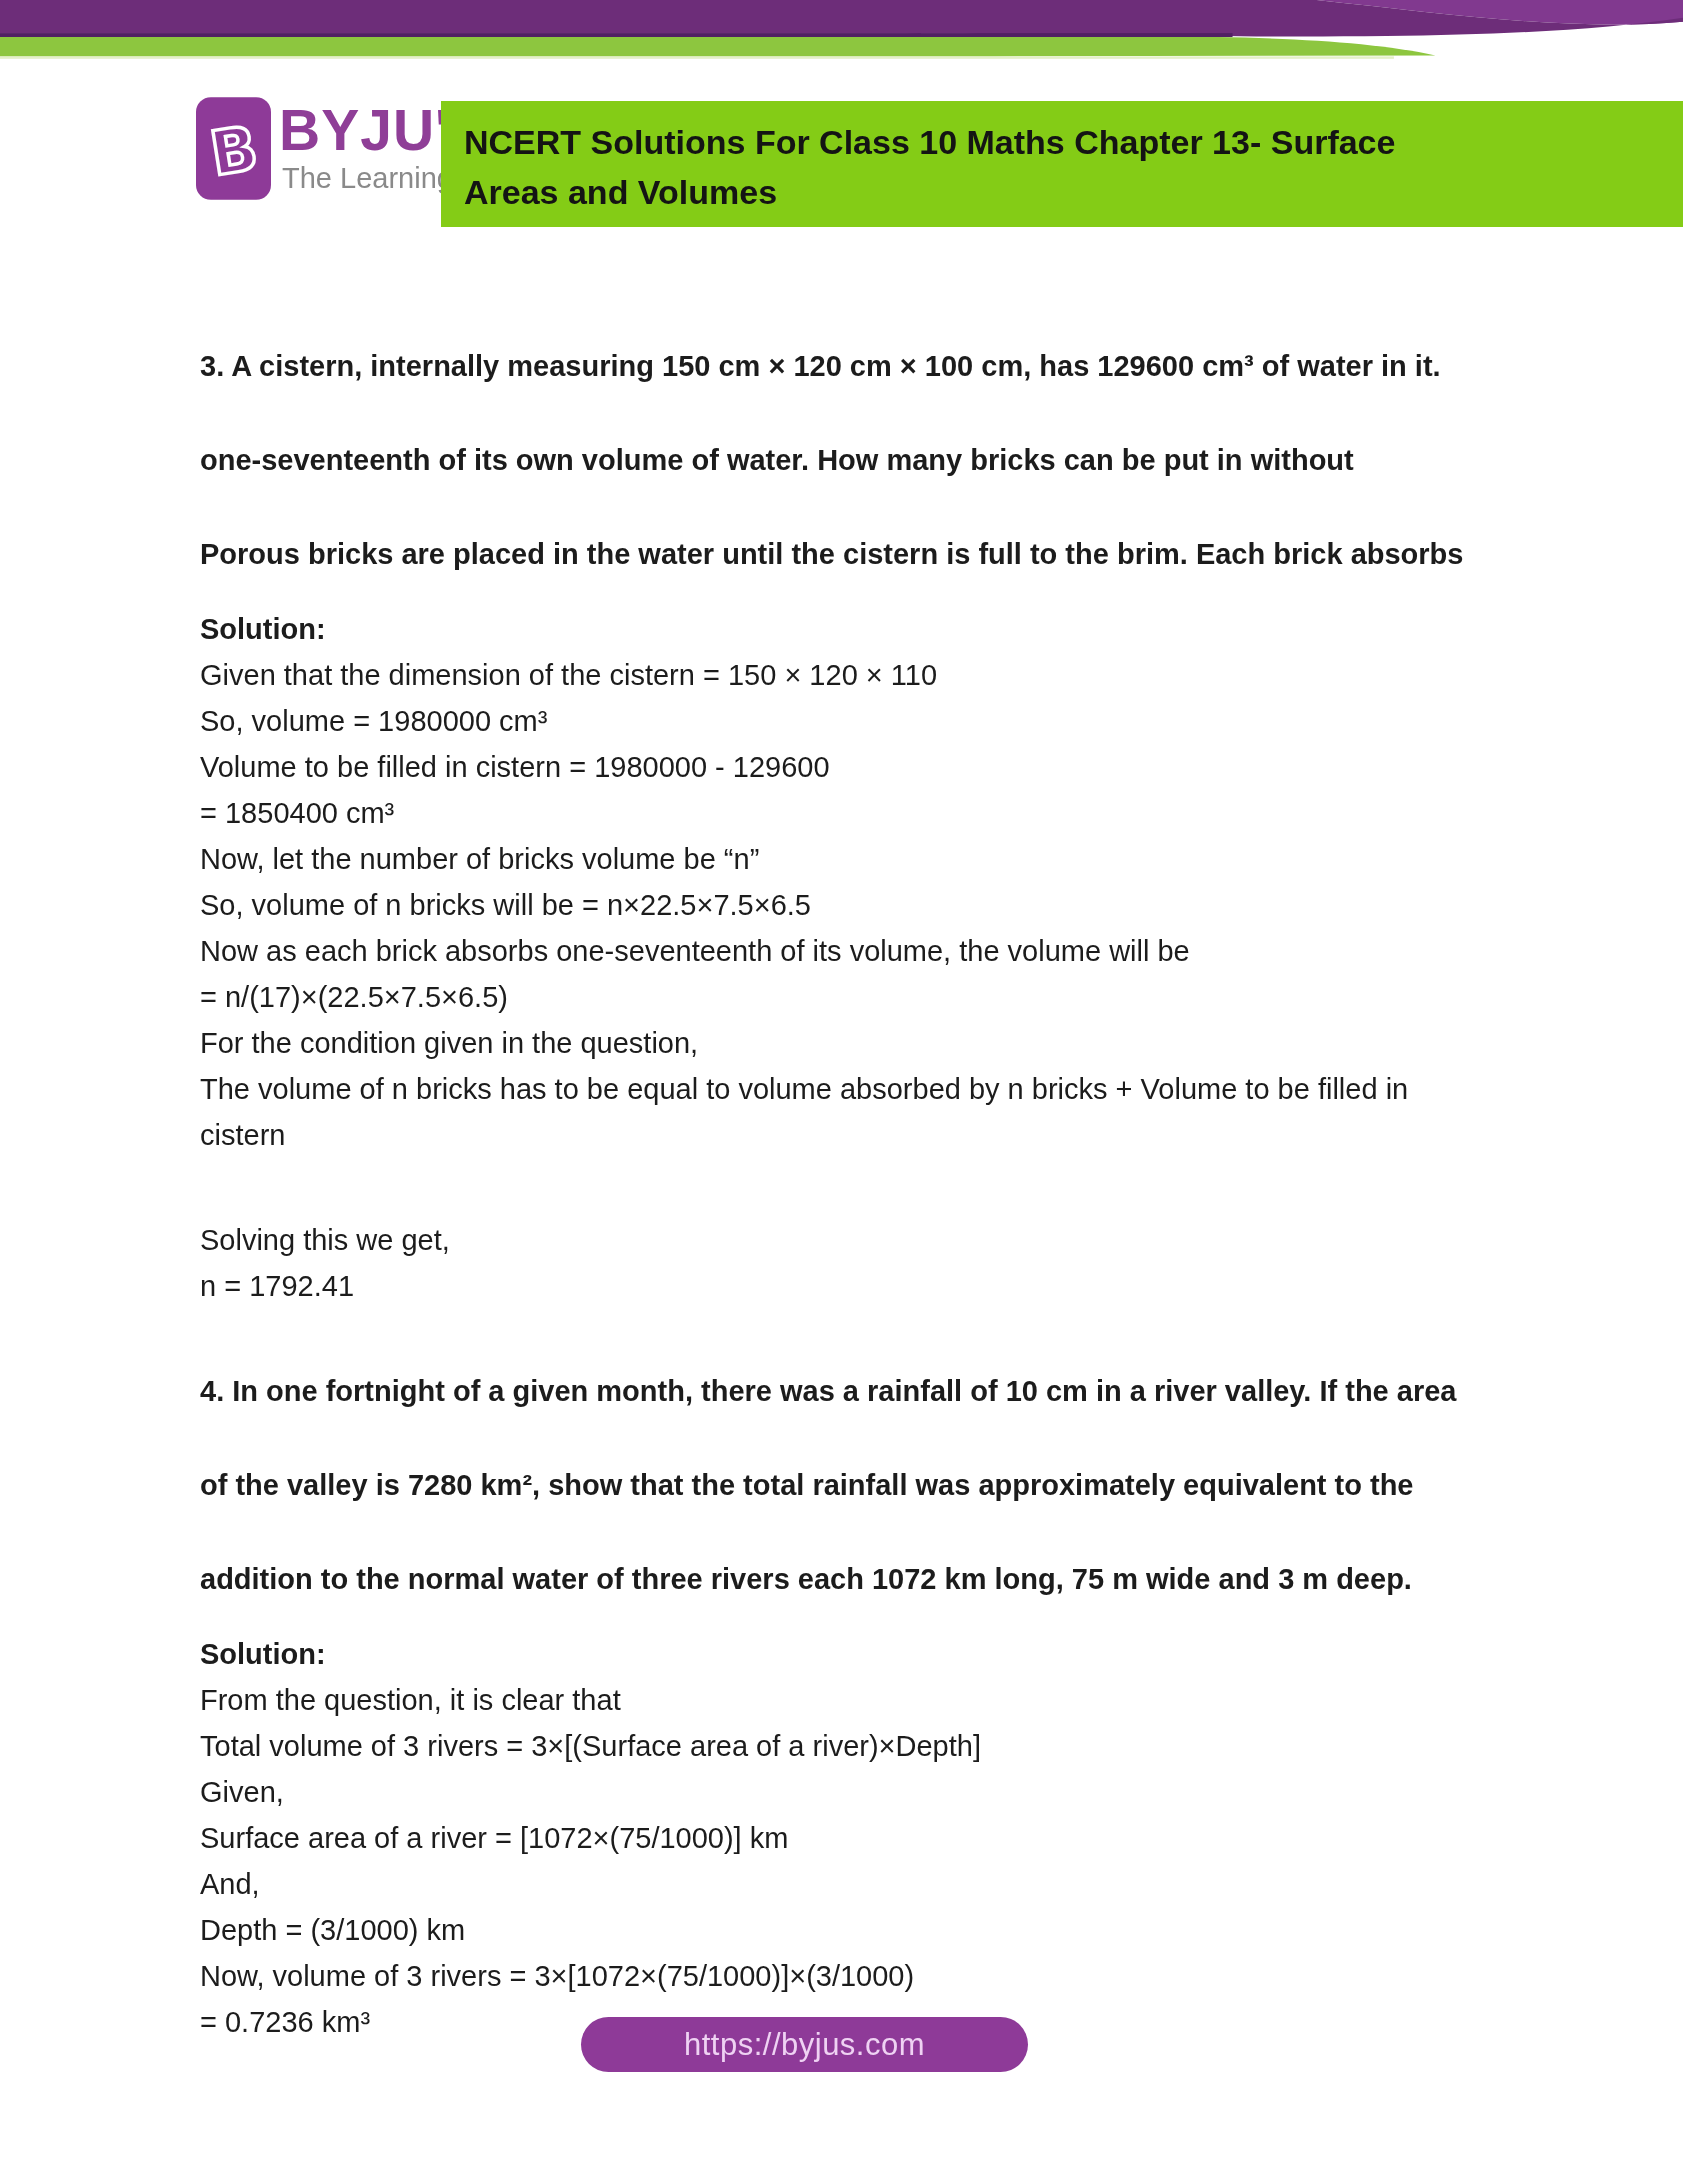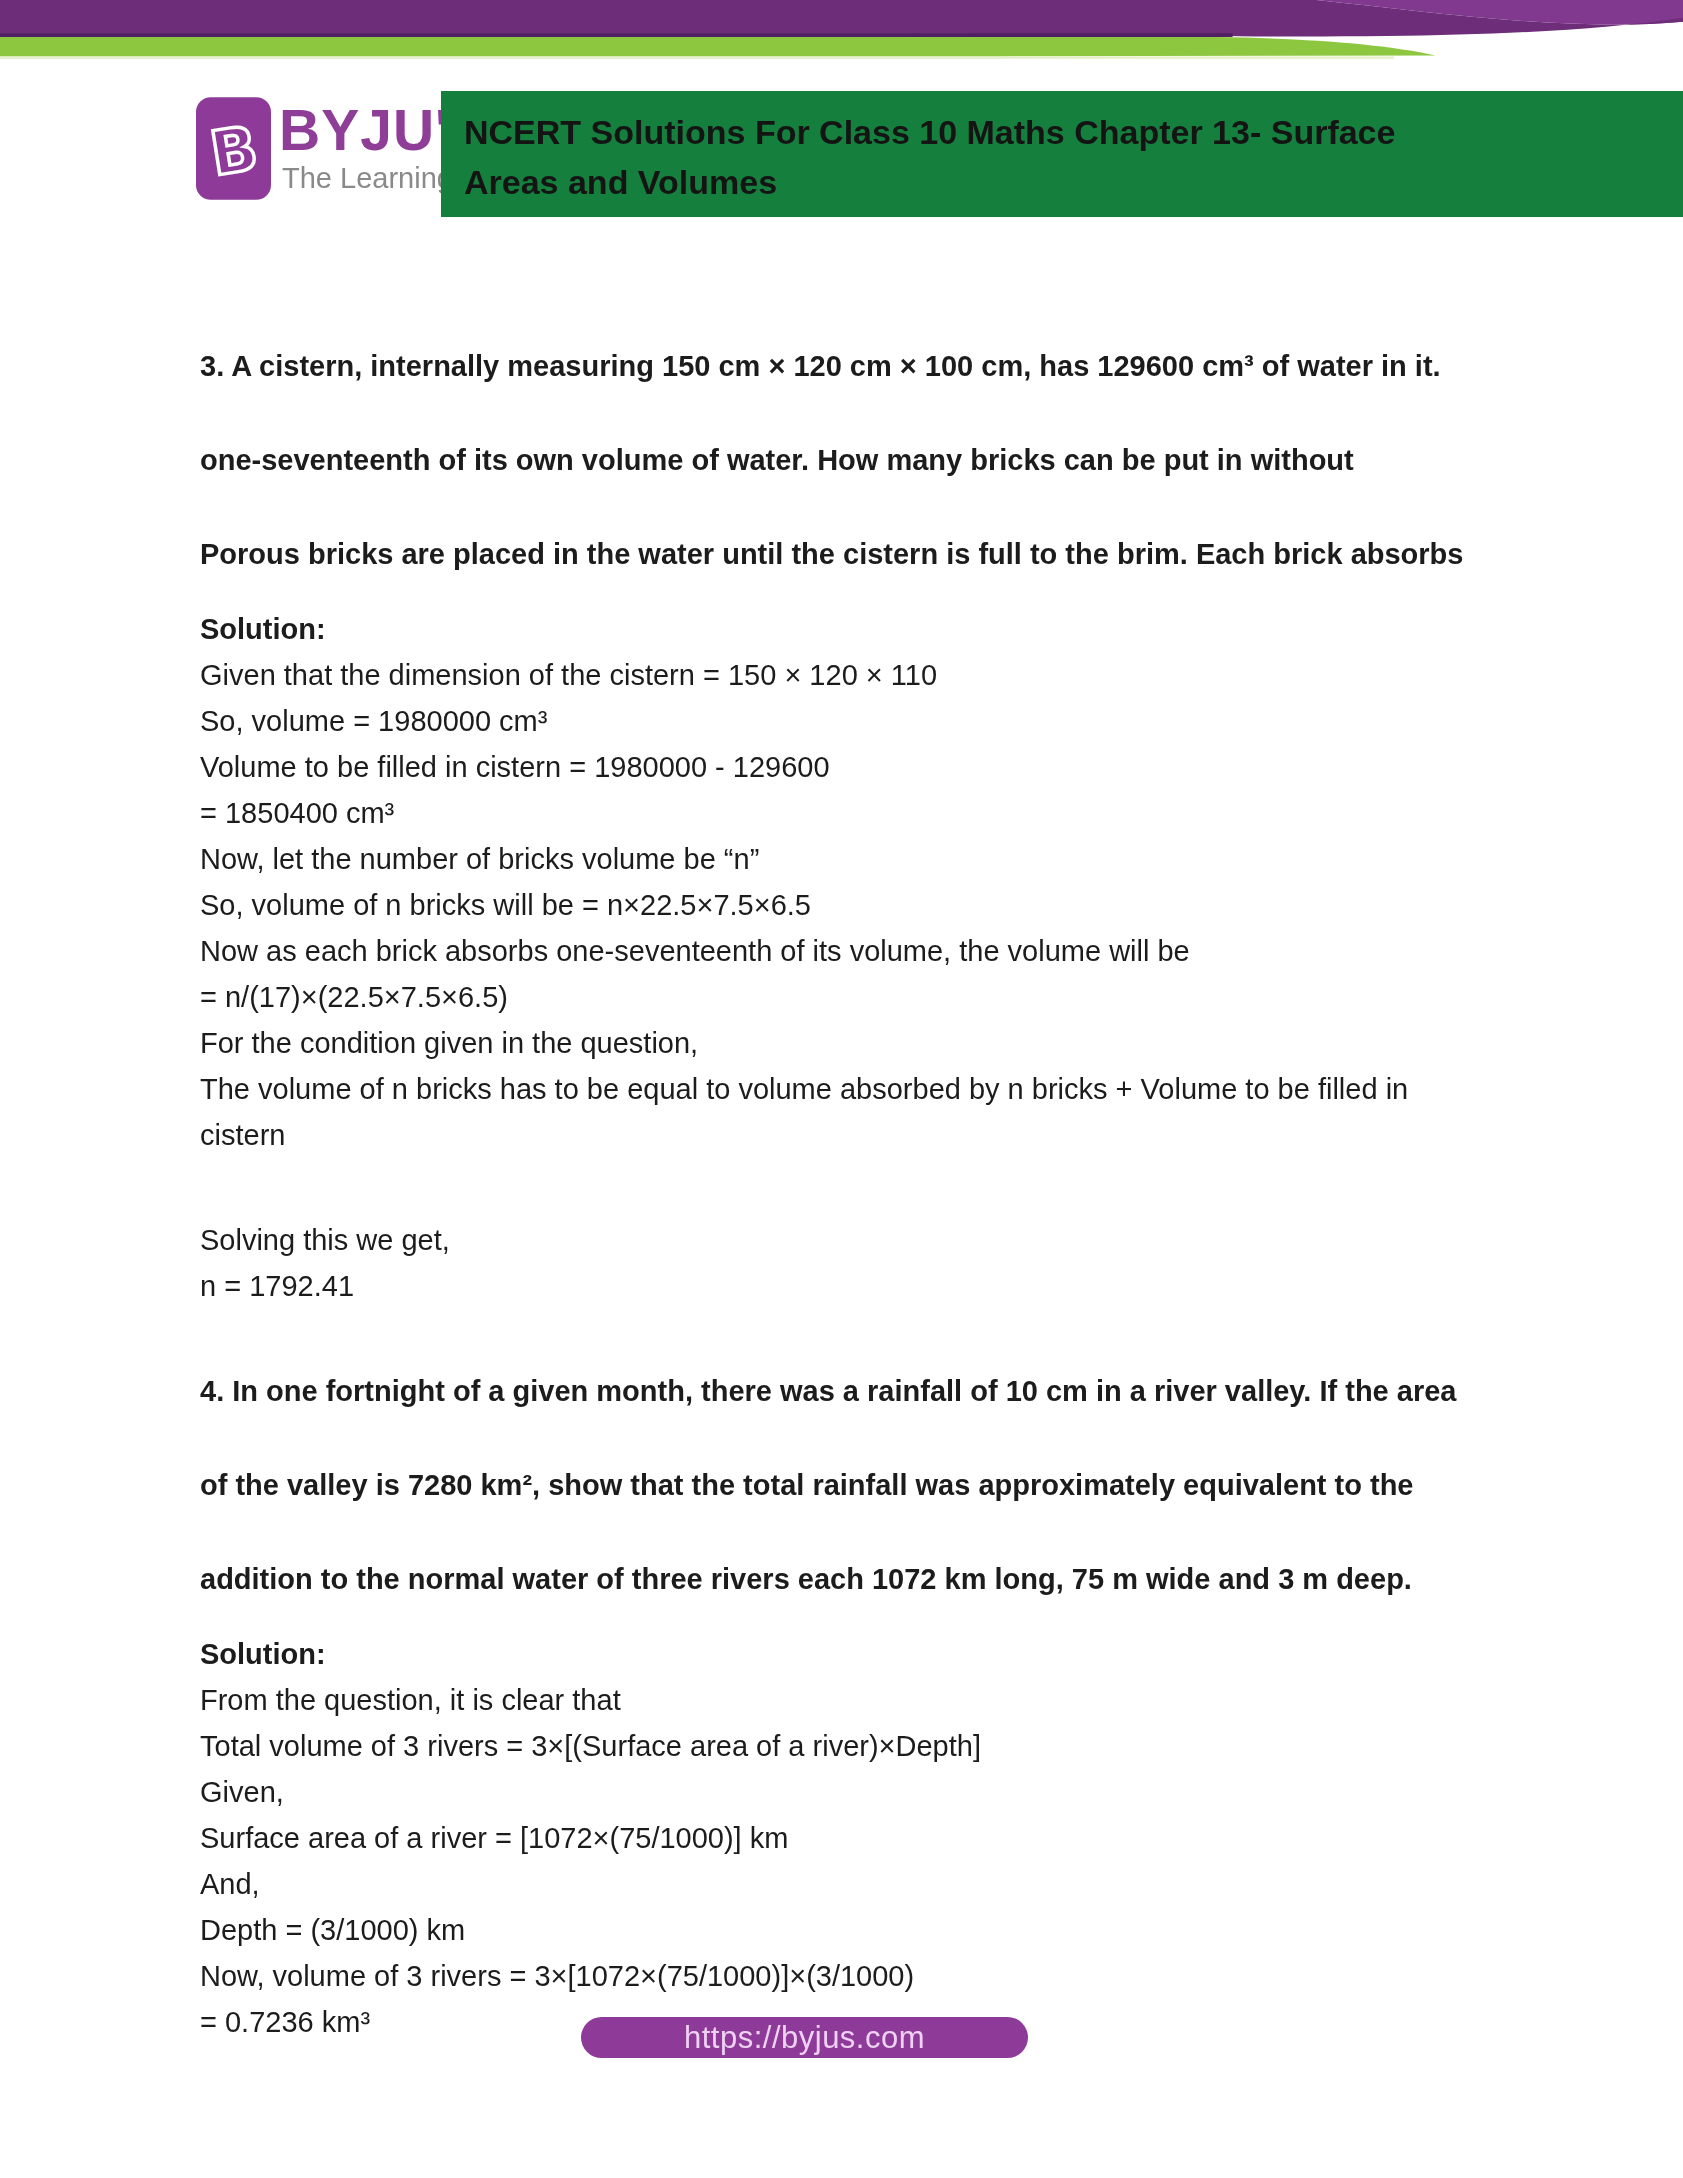--- a/index.html
+++ b/index.html
@@ -14,38 +14,38 @@
   .brand-text{
     position:absolute;left:279px;top:97px;font-weight:700;font-size:57px;
     color:#8f3e97;letter-spacing:1px;z-index:1;white-space:nowrap;
   }
   .brand-tagline{
     position:absolute;left:282px;top:162px;font-size:29px;color:#8a8a8a;
     z-index:1;white-space:nowrap;
   }
   
   .title-box{
-    position:absolute;left:441px;top:91px;right:0;z-index:2;background:#15803d;
+    position:absolute;left:441px;top:101px;right:0;z-index:2;background:#84cc16;
     padding:16px 12px 10px 23px;
   }
   .title-line{
     font-weight:700;font-size:34px;line-height:50px;color:#141414;white-space:nowrap;
   }
   
   .doc-body{position:absolute;left:200px;top:284px;width:1327px;font-size:29px;}
   .block{margin-top:29px;}
   .block:first-child{margin-top:0;}
   .block[data-block-type="plain"],
   .block[data-block-type="question"]{margin-top:59px;}
   .line{line-height:46px;white-space:nowrap;}
   .block[data-block-type="question"] .line{font-weight:700;margin-top:48px;}
   .line.heading{font-weight:700;}
   
   .site-link{
-    position:absolute;left:581px;top:2017px;width:447px;height:41px;border-radius:29px;
+    position:absolute;left:581px;top:2017px;width:447px;height:55px;border-radius:29px;
     display:flex;align-items:center;justify-content:center;
     font-size:31px;letter-spacing:0.5px;cursor:pointer;border:none;
   }
 </style>
 </head>
 <body>
 
 <div class="page">
 
   <svg class="header-art" viewBox="0 0 1700 92" preserveAspectRatio="none">

